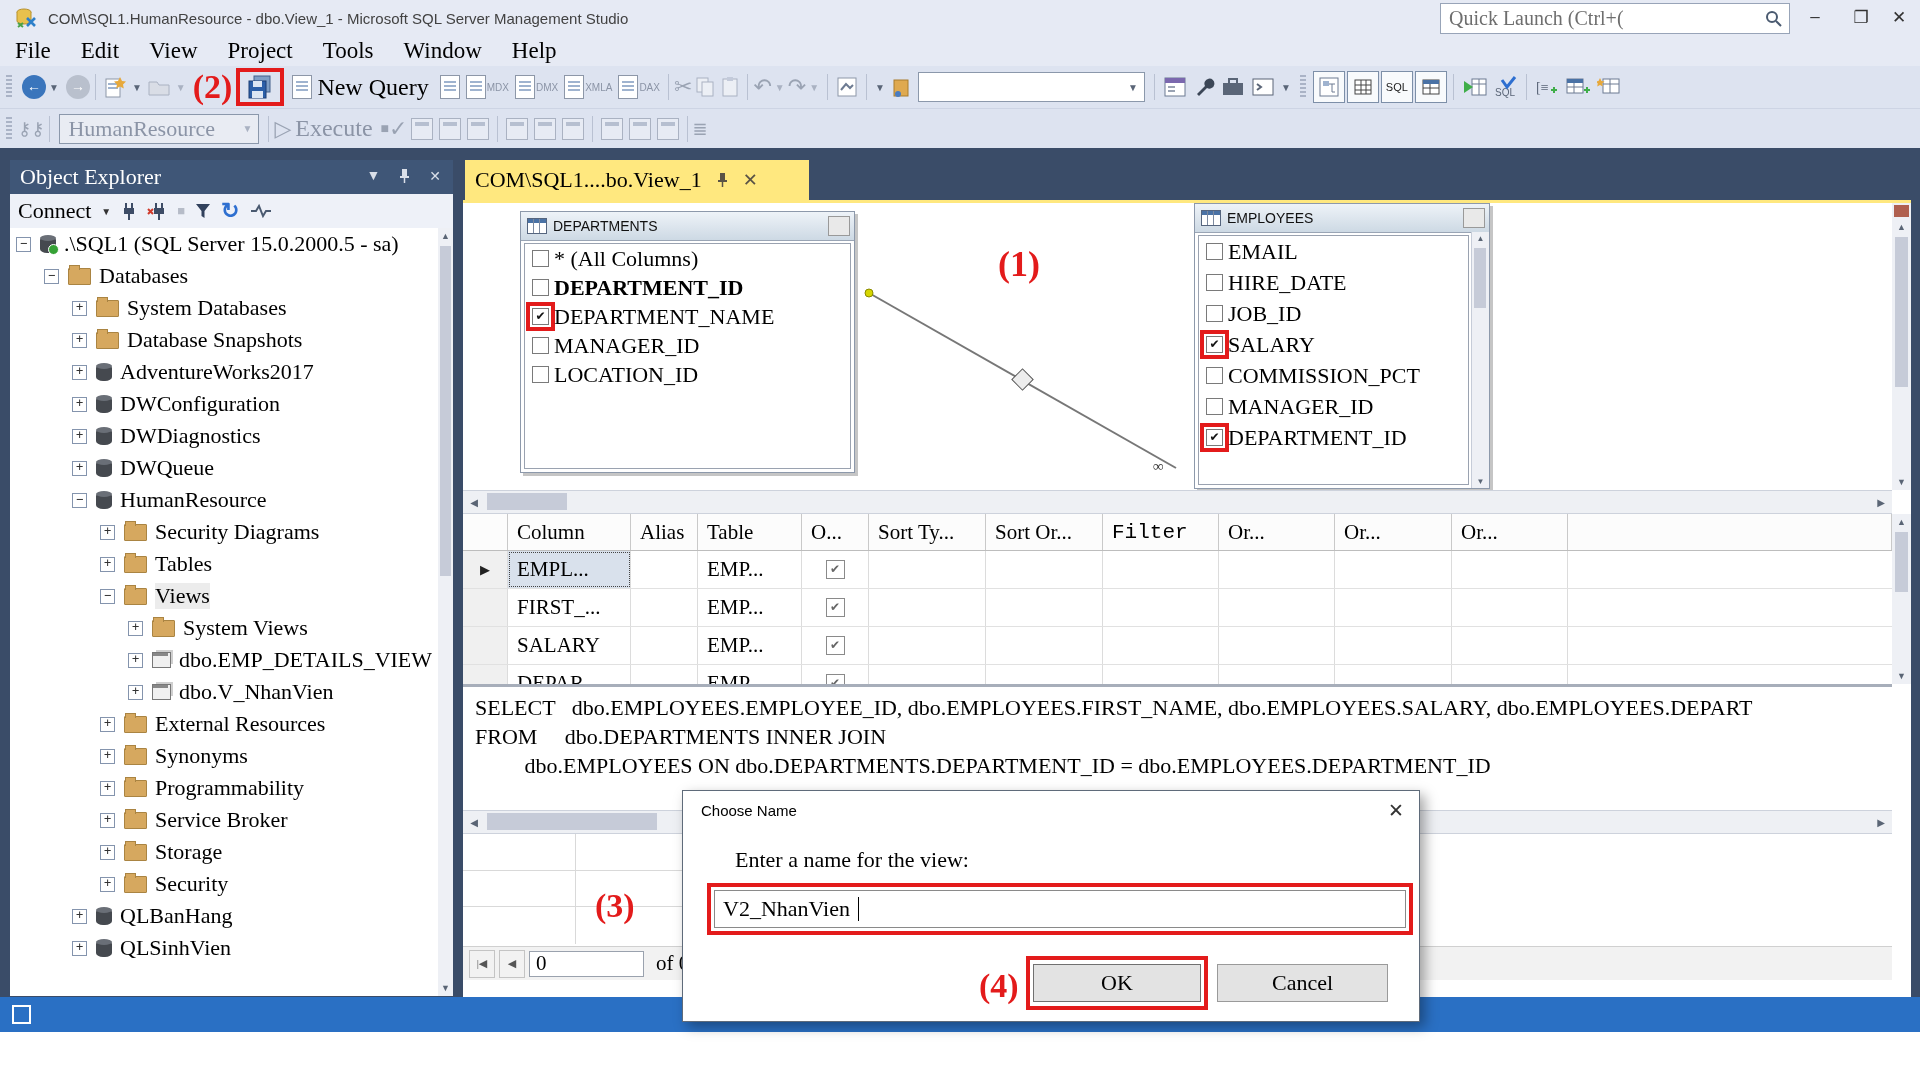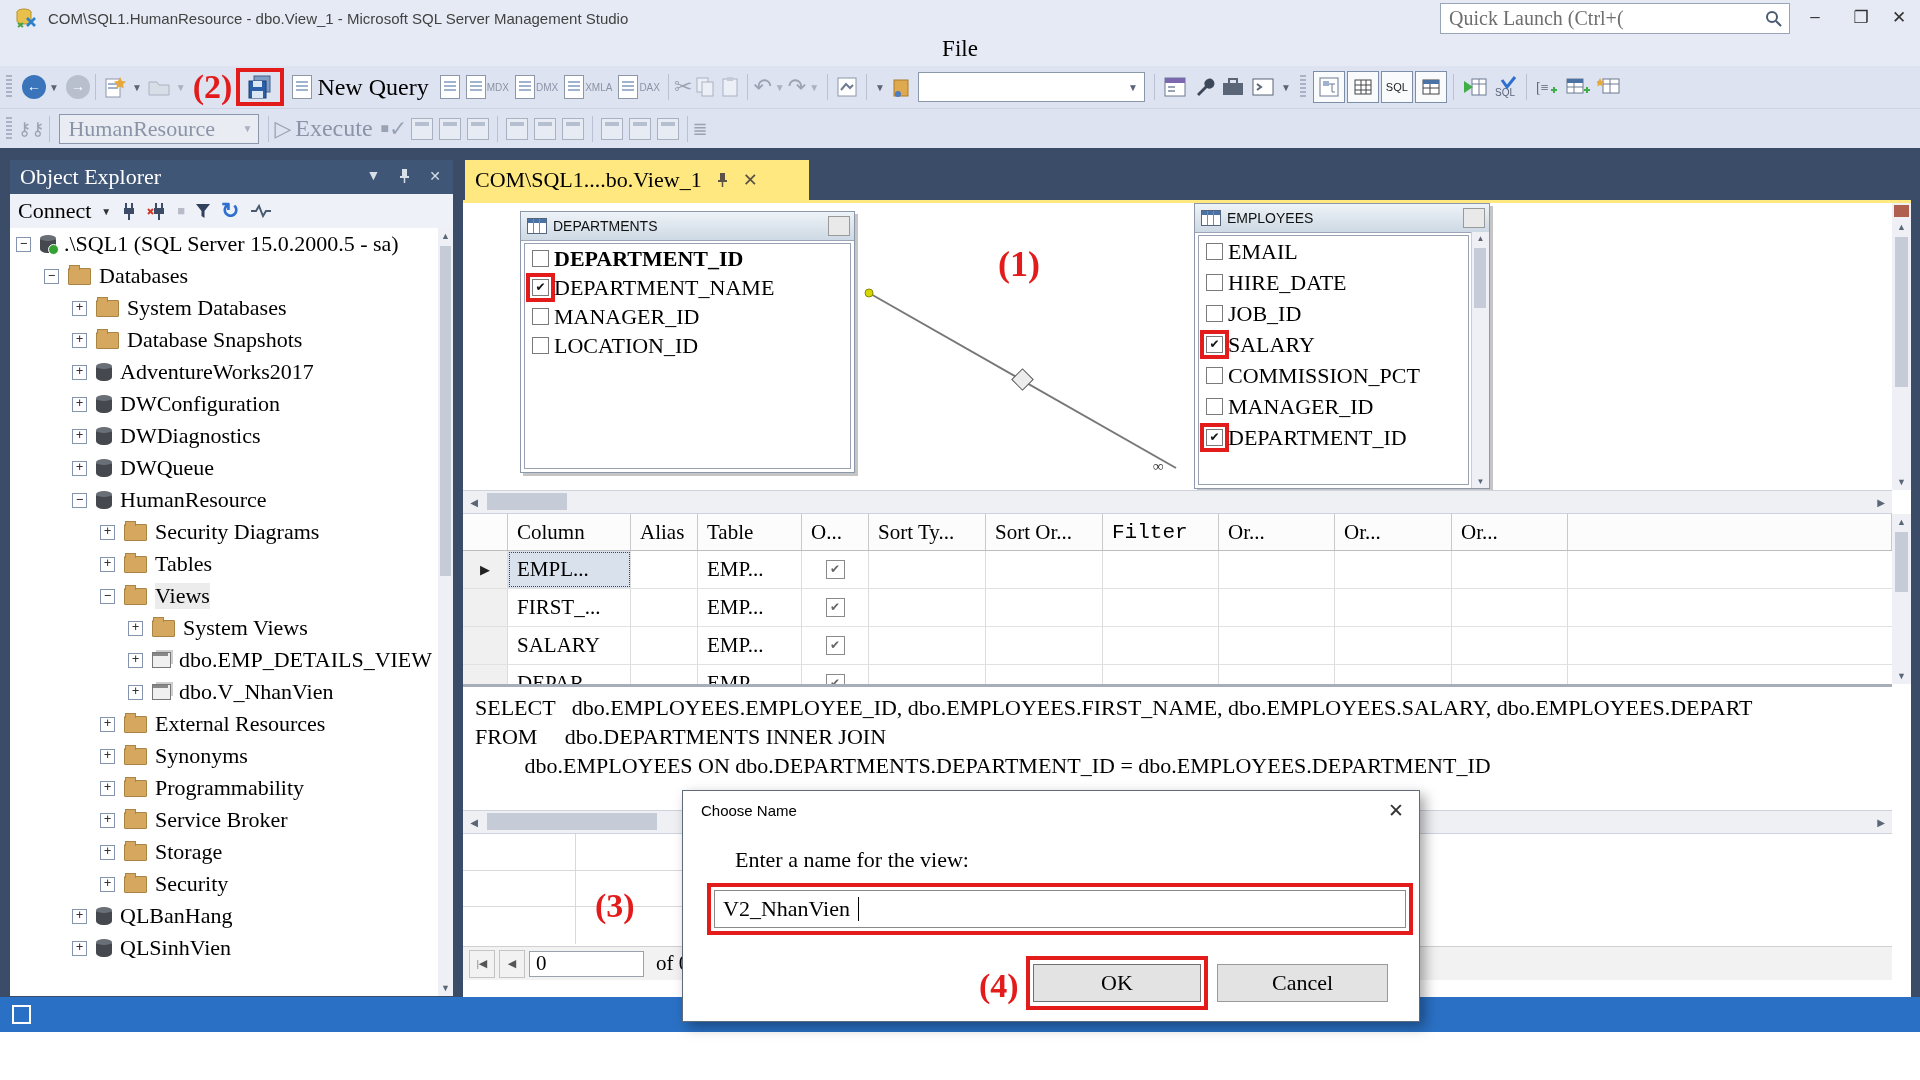--- a/index.html
+++ b/index.html
@@ -12,21 +12,21 @@
             display:flex;align-items:center;}
   .apptitle{font-family:"Liberation Sans",sans-serif;font-size:15px;color:#424242;margin-left:10px;text-align:center;}
   .qlaunch{position:absolute;left:1440px;top:3px;width:348px;height:29px;background:#fff;
            border:1px solid #98a4b8;display:flex;align-items:center;}
   .qlaunch span{font-size:20px;color:#6e6e6e;margin-left:8px;flex:1;}
   .winbtn{position:absolute;top:0;width:38px;height:34px;display:flex;align-items:center;justify-content:center;
           font-family:"Liberation Sans",sans-serif;font-size:17px;color:#333;}
 
   
   .menubar{position:absolute;left:0;top:36px;width:1920px;height:30px;background:#e6eaf4;
-           display:flex;align-items:center;flex-direction:column;}
+           display:flex;align-items:center;}
   .menuitem{font-size:23px;padding:0 15px;color:#000;}
 
   
   .tb{position:absolute;left:0;width:1920px;background:#dde3f0;display:flex;align-items:center;}
   .tb1{top:66px;height:42px;border-bottom:1px solid #cdd4e4;}
   .tb2{top:109px;height:39px;border-bottom:1px solid #c3cbdc;}
   .grip{width:6px;height:24px;margin:0 6px;
         background:repeating-linear-gradient(#aab3c6 0 2px,transparent 2px 4px);}
   .sep{width:1px;height:26px;background:#b9c1d2;margin:0 5px;}
   .circ{width:24px;height:24px;border-radius:50%;display:flex;align-items:center;justify-content:center;
@@ -639,20 +639,24 @@
         <text x="690" y="268" font-size="15" fill="#333">∞</text>
       </svg>
 
       <div class="tpanel" style="left:57px;top:8px;width:333px;height:260px">
         <div class="tpanel-h">
           <span class="tgrid-ico"></span>
           <span class="t">DEPARTMENTS</span>
           <span class="ctrl"></span>
         </div>
         <div class="tpanel-b">
+          <div class="prow">
+              <span class="cb"></span>
+              <span class="lbl">* (All Columns)</span>
+            </div>
           <div class="prow bold">
               <span class="cb"></span>
               <span class="lbl">DEPARTMENT_ID</span>
             </div>
           <div class="prow">
               <span class="cb on redmark"></span>
               <span class="lbl">DEPARTMENT_NAME</span>
             </div>
           <div class="prow">
               <span class="cb"></span>

